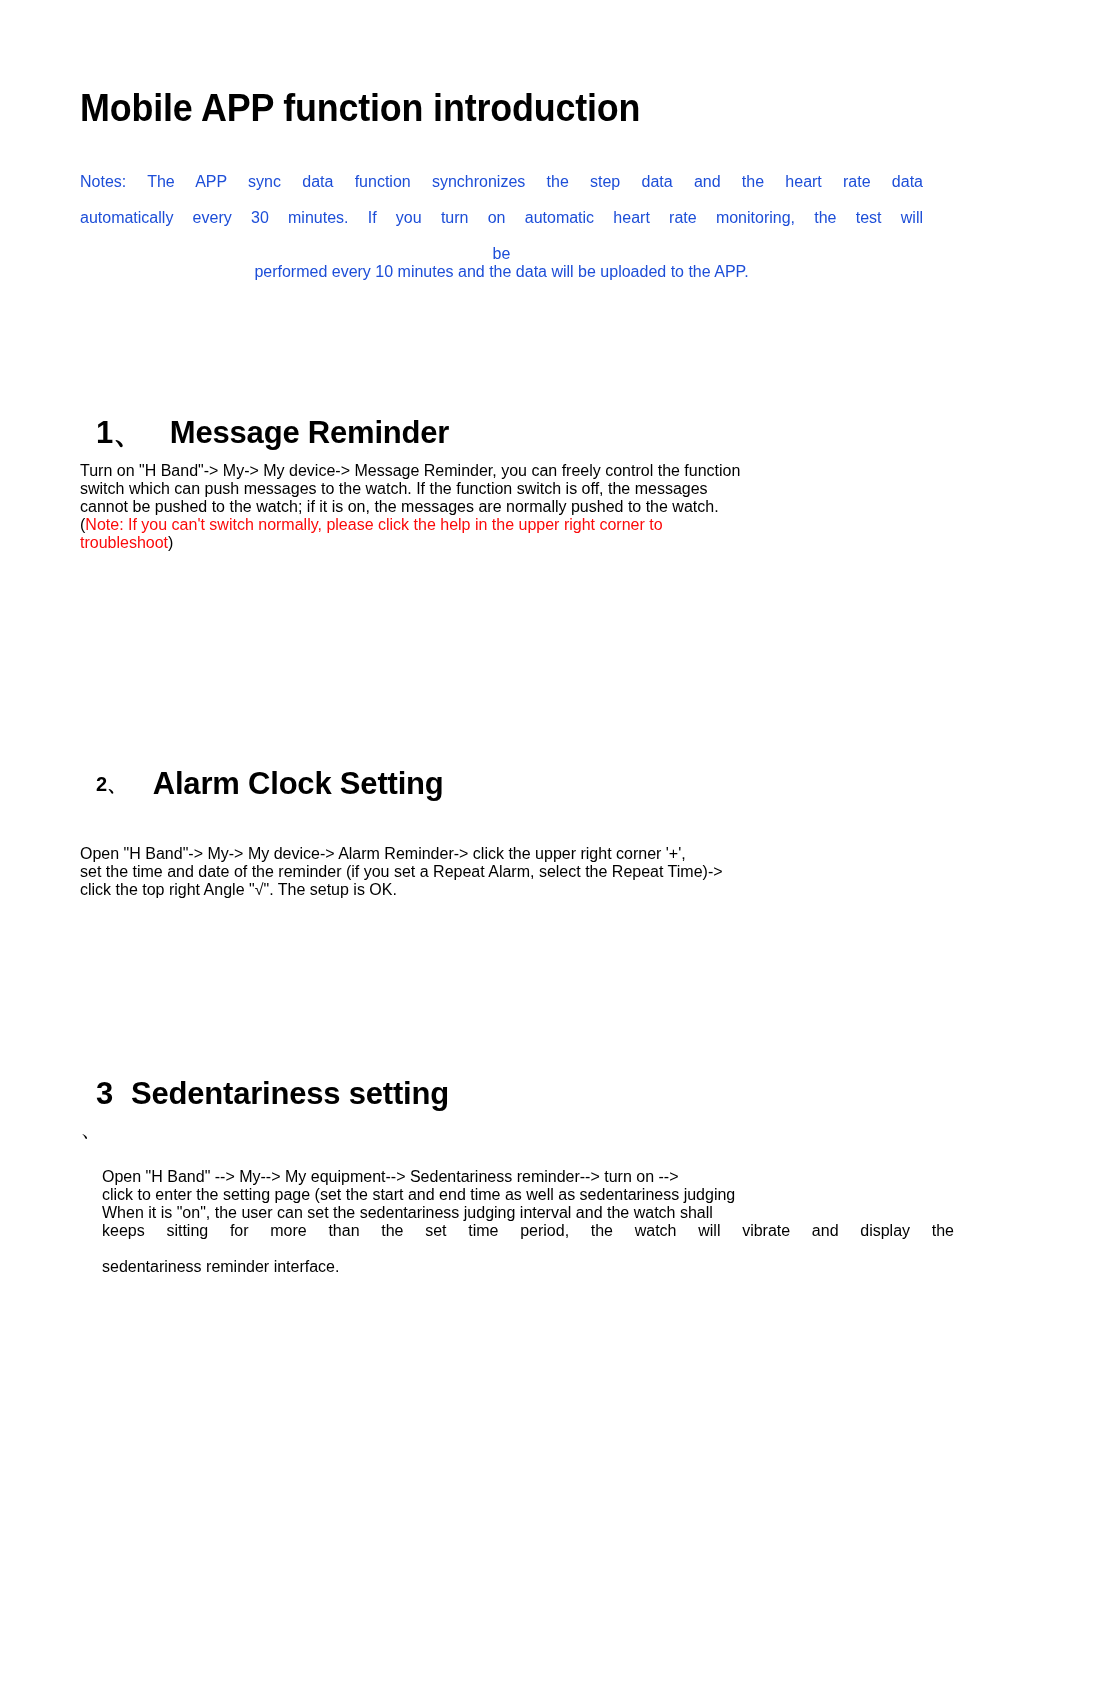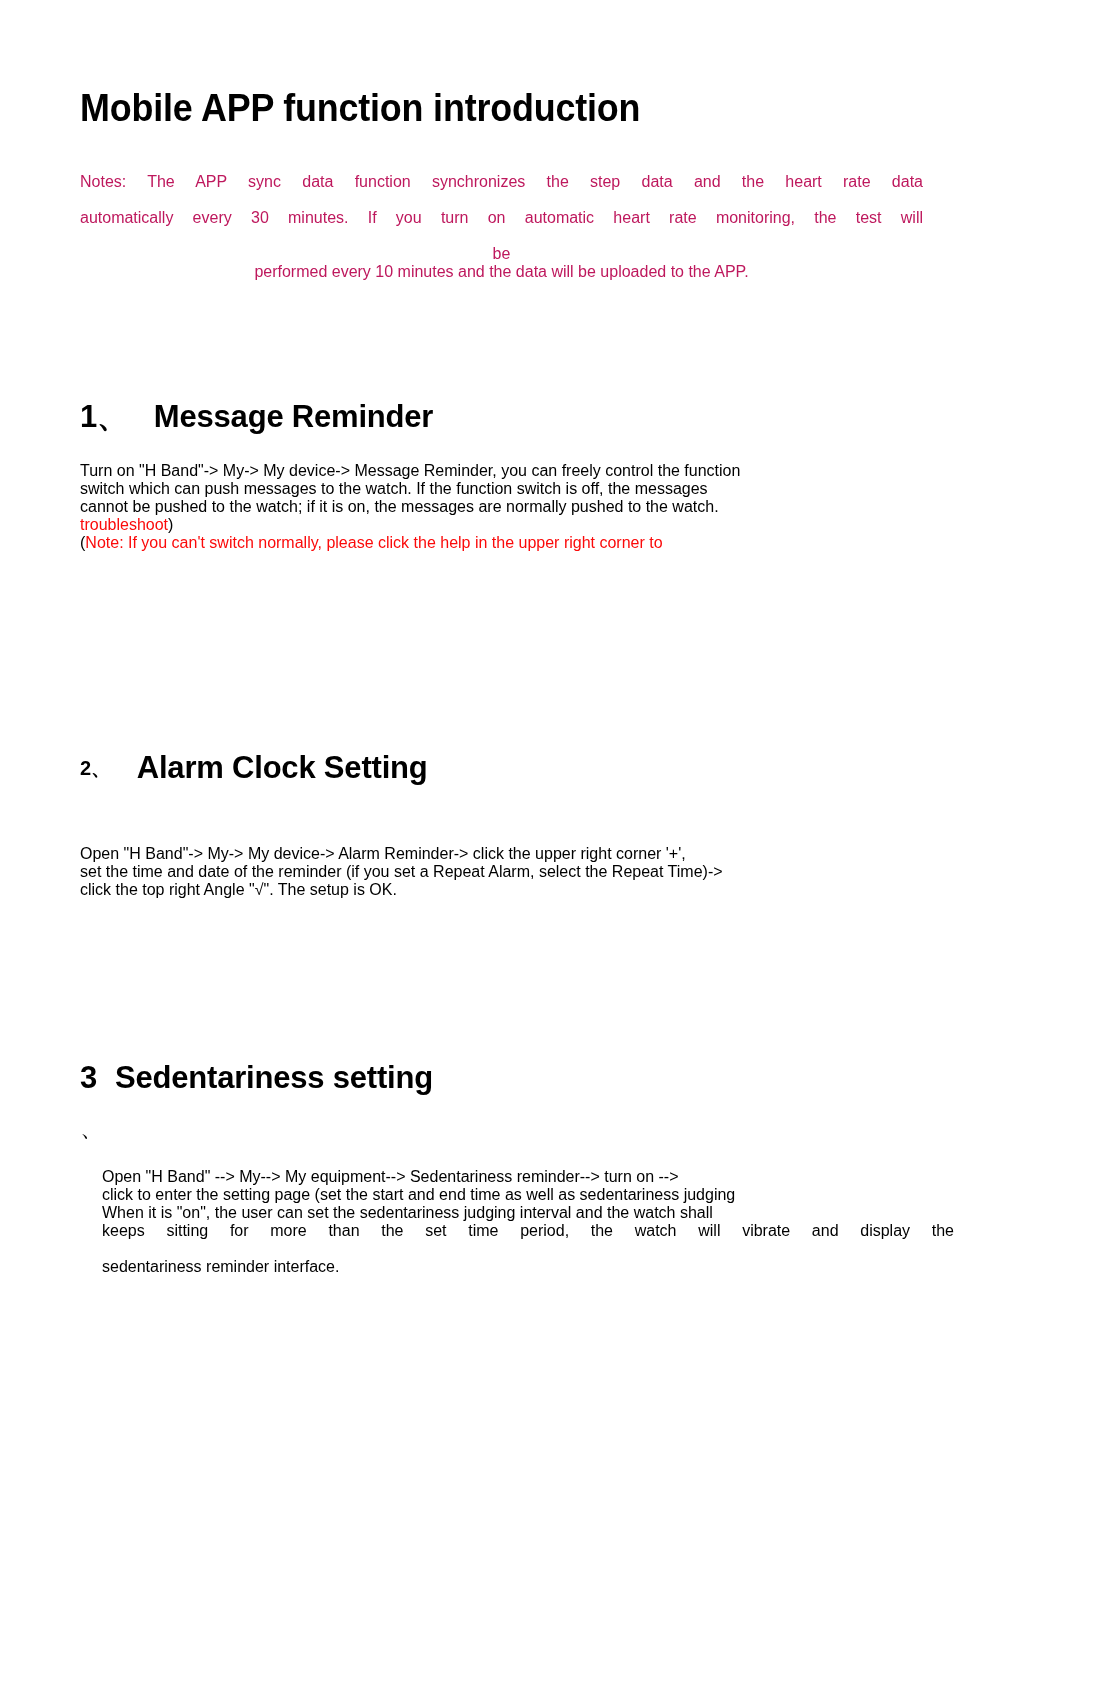--- a/index.html
+++ b/index.html
@@ -40,30 +40,30 @@
     white-space: nowrap;
     transform: scaleX(0.92);
     transform-origin: left center;
   }
 
   .notes {
     position: absolute;
     top: 173px;
     left: 0;
     width: 843px;
-    color: #be185d;
+    color: #1d4ed8;
     text-align: justify;
     text-justify: inter-word;
   }
   .notes .lastline {
     text-align: center;
   }
 
   h2.sec {
-    margin: 0;
+    margin: 16px;
     font-weight: bold;
     font-size: 31px;
     letter-spacing: -0.2px;
     position: absolute;
     left: 0;
     white-space: nowrap;
   }
   h2.sec .num {
     display: inline-block;
   }
@@ -148,22 +148,22 @@
     </div>
 
     <h2 class="sec" id="sec1-heading">
       <span class="num">1</span><span class="num">、</span><span class="gap"></span><span>Message Reminder</span>
     </h2>
 
     <div class="body1 para">
       <span class="line">Turn on "H Band"-&gt; My-&gt; My device-&gt; Message Reminder, you can freely control the function</span>
       <span class="line">switch which can push messages to the watch. If the function switch is off, the messages</span>
       <span class="line">cannot be pushed to the watch; if it is on, the messages are normally pushed to the watch.</span>
+      <span class="line"><span class="blk">(</span><span class="red">Note: If you can't switch normally, please click the help in the upper right corner to</span></span>
       <span class="line"><span class="red">troubleshoot</span><span class="blk">)</span></span>
-      <span class="line"><span class="blk">(</span><span class="red">Note: If you can't switch normally, please click the help in the upper right corner to</span></span>
     </div>
 
     <h2 class="sec" id="sec2-heading">
       <span class="num num-small">2</span><span class="num num-small">、</span><span class="gap"></span><span>Alarm Clock Setting</span>
     </h2>
 
     <div class="body2 para">
       <span class="line">Open "H Band"-&gt; My-&gt; My device-&gt; Alarm Reminder-&gt; click the upper right corner '+',</span>
       <span class="line">set the time and date of the reminder (if you set a Repeat Alarm, select the Repeat Time)-&gt;</span>
       <span class="line">click the top right Angle "√". The setup is OK.</span>

